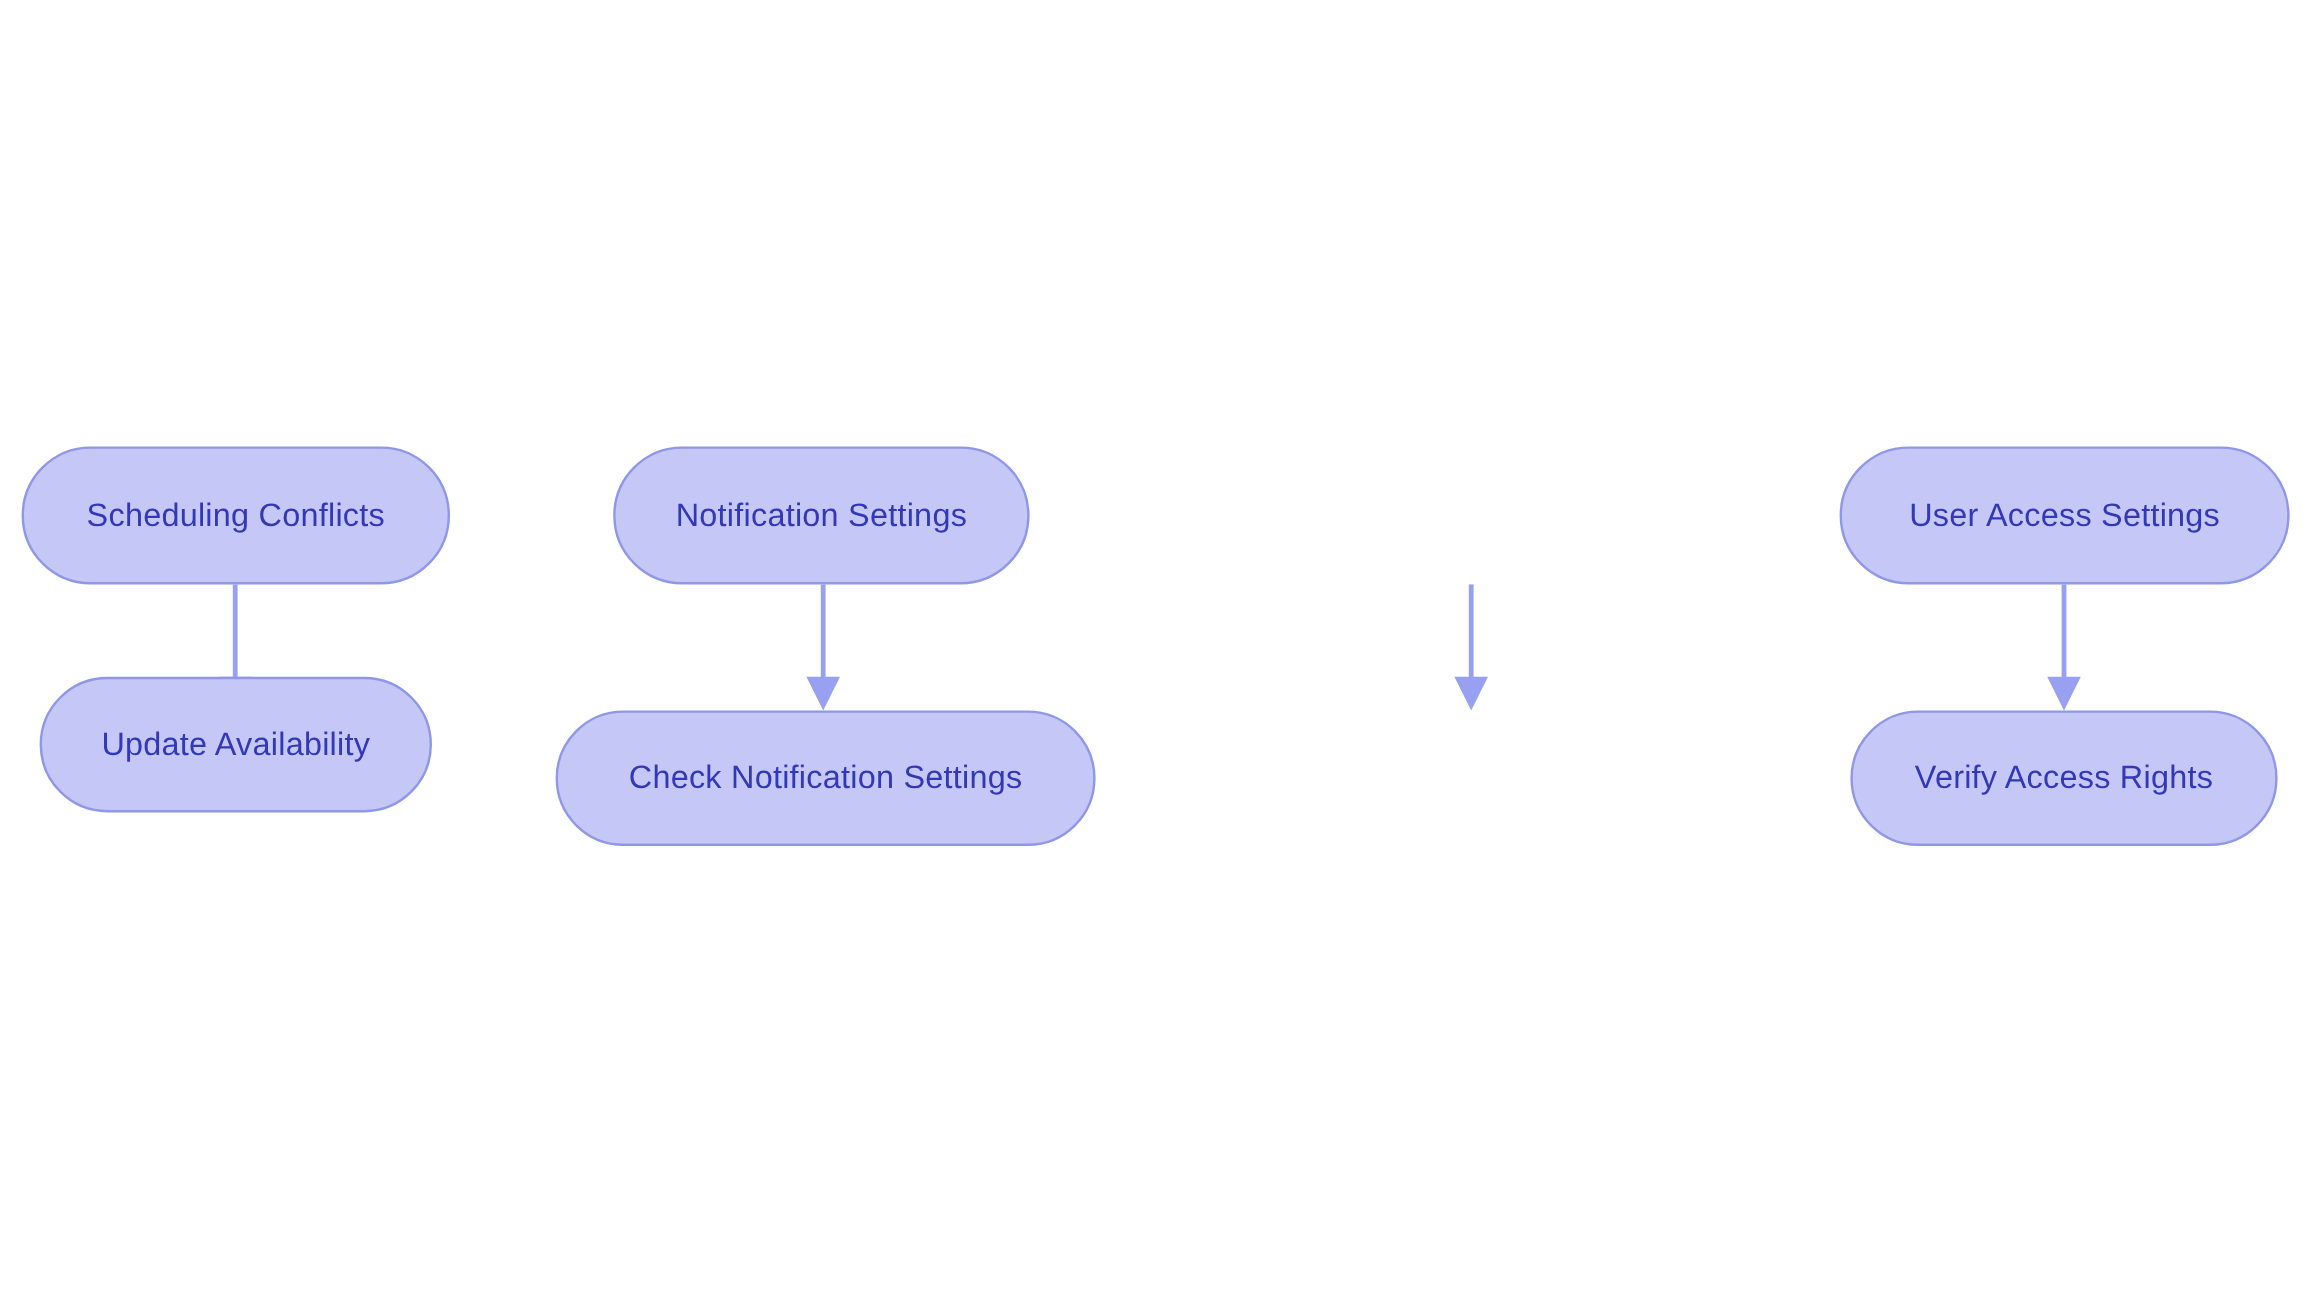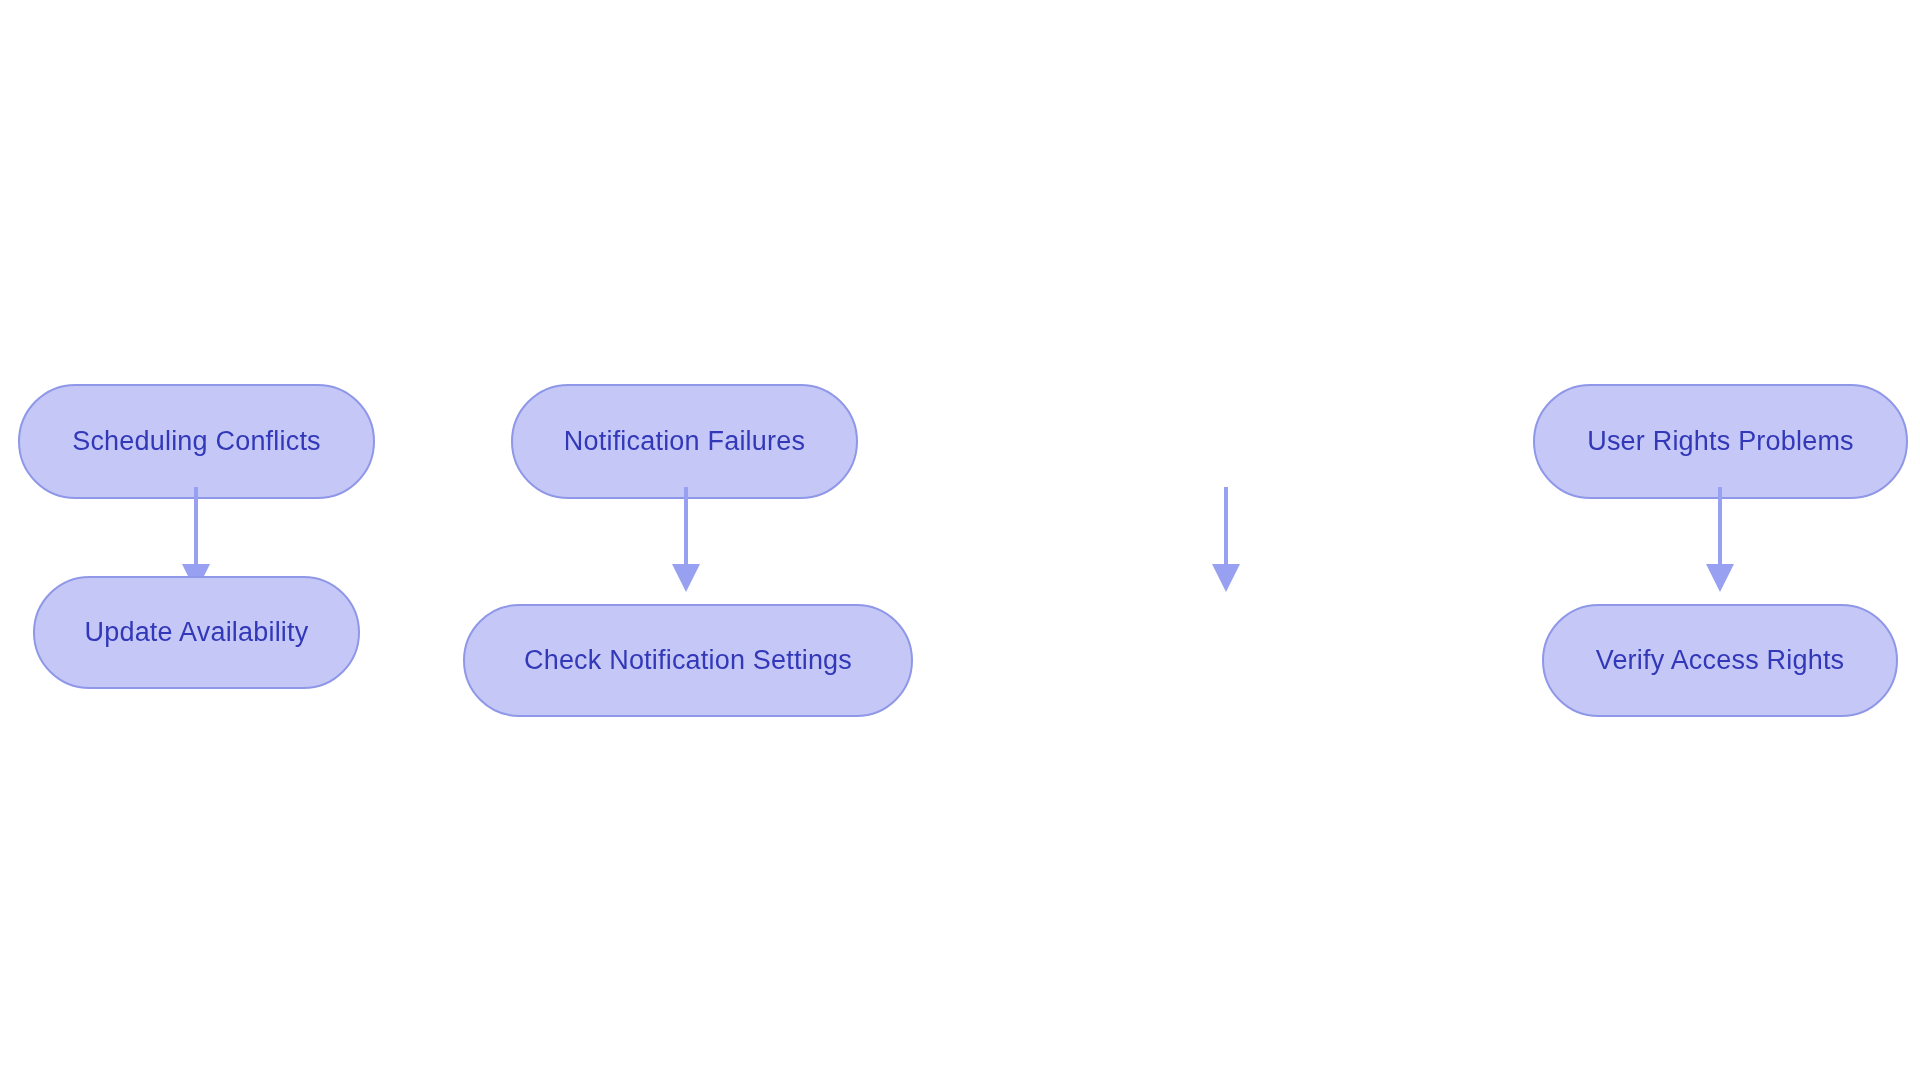--- a/index.html
+++ b/index.html
@@ -26,21 +26,20 @@
     border: 2px solid var(--node-border);
     border-radius: 60px;
     display: flex;
     align-items: center;
     justify-content: center;
     color: var(--node-text);
     font-size: 27px;
     letter-spacing: 0.2px;
     white-space: nowrap;
     text-align: center;
-    margin-top: 12px;
   }
   .pill.bottom { height: 113px; }
   .arrow {
     position: absolute;
     top: 487px;
     width: 28px;
     height: 105px;
   }
   .arrow .stem {
     position: absolute;
@@ -81,32 +80,32 @@
 
 <div class="canvas">
 
   <div class="pill top n1t">Scheduling Conflicts</div>
   <div class="arrow a1">
     <div class="stem"></div>
     <div class="head"></div>
   </div>
   <div class="pill bottom n1b">Update Availability</div>
 
-  <div class="pill top n2t">Notification Failures</div>
+  <div class="pill top n2t">Notification Settings</div>
   <div class="arrow a2">
     <div class="stem"></div>
     <div class="head"></div>
   </div>
   <div class="pill bottom n2b">Check Notification Settings</div>
 
   <div class="arrow a3">
     <div class="stem"></div>
     <div class="head"></div>
   </div>
 
-  <div class="pill top n4t">User Rights Problems</div>
+  <div class="pill top n4t">User Access Settings</div>
   <div class="arrow a4">
     <div class="stem"></div>
     <div class="head"></div>
   </div>
   <div class="pill bottom n4b">Verify Access Rights</div>
 
 </div>
 
 </body></html>

